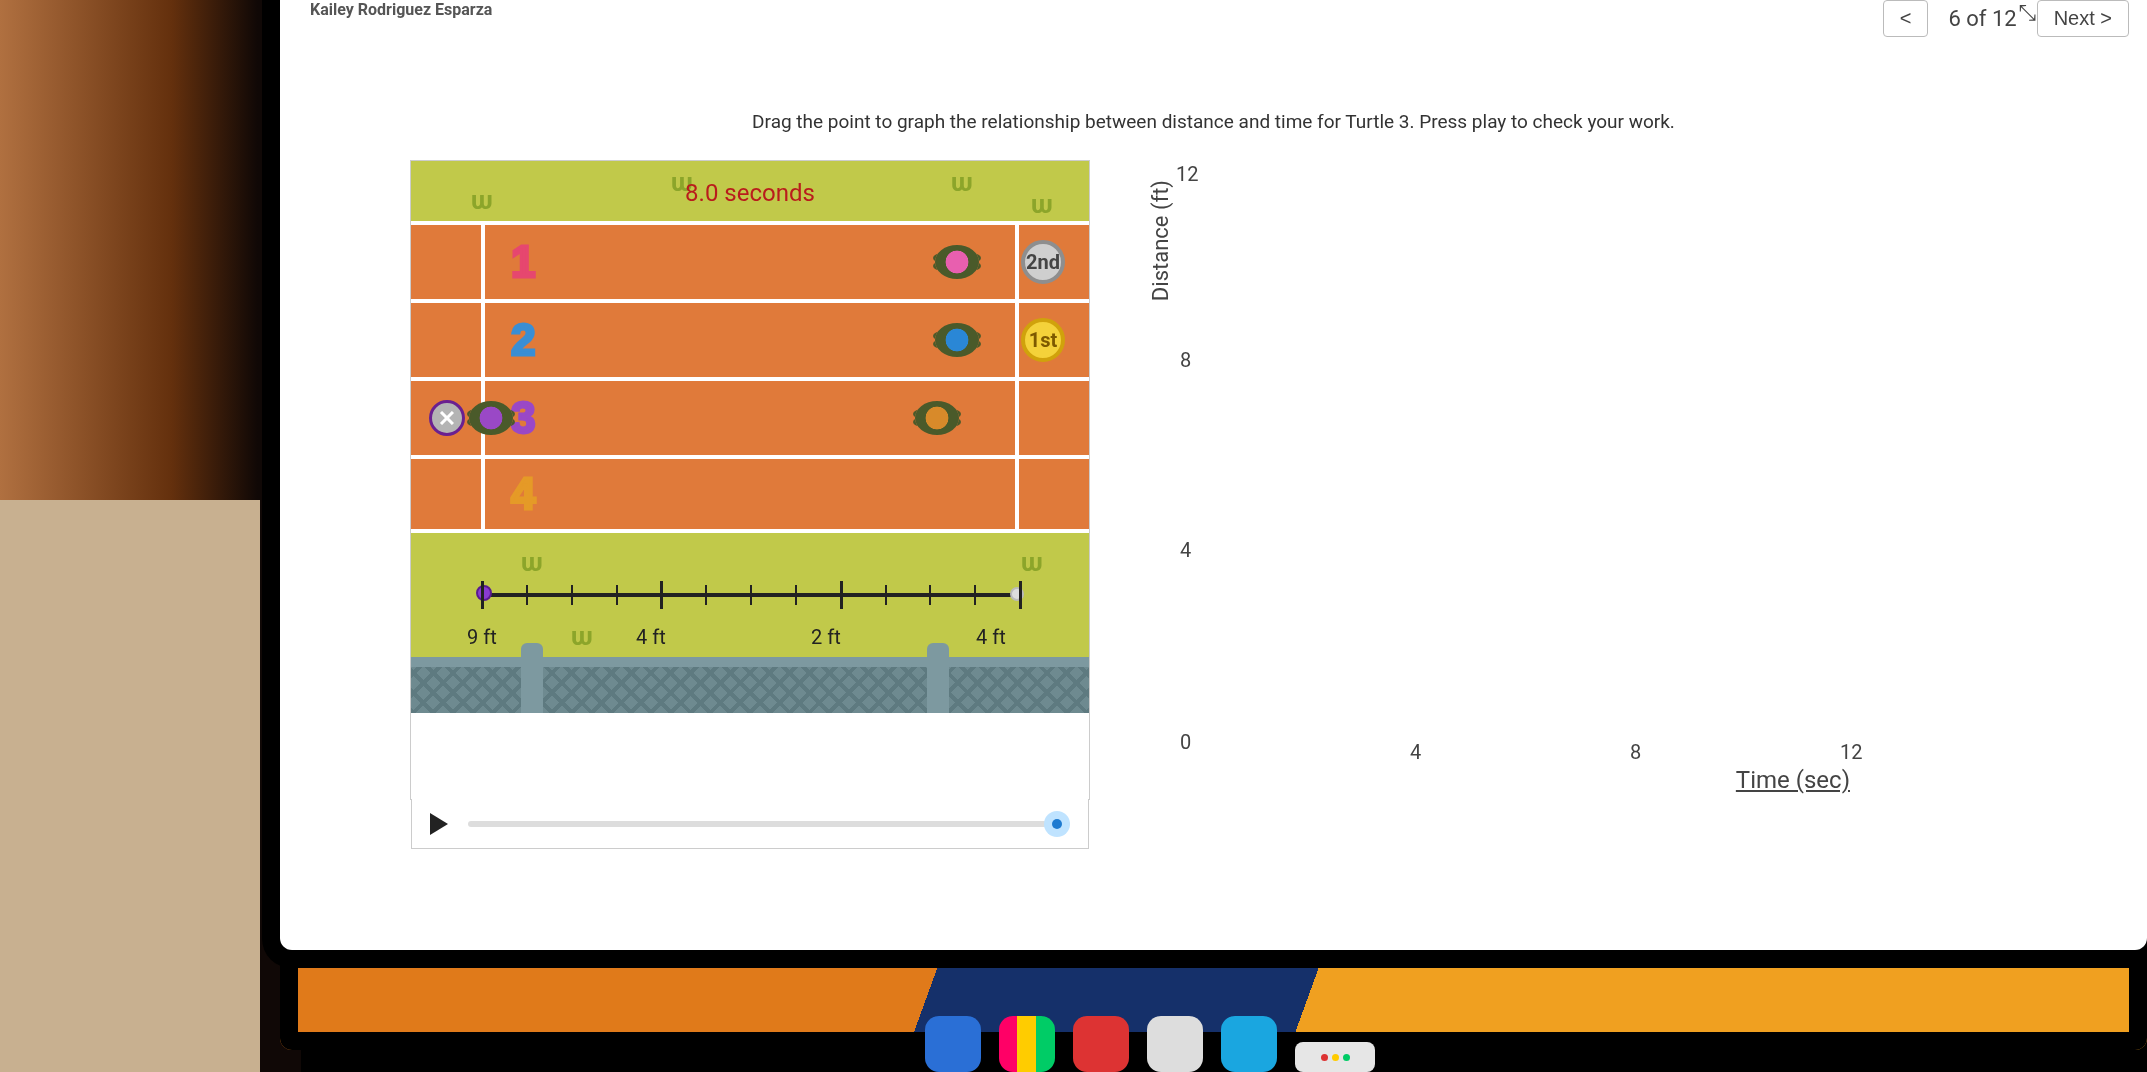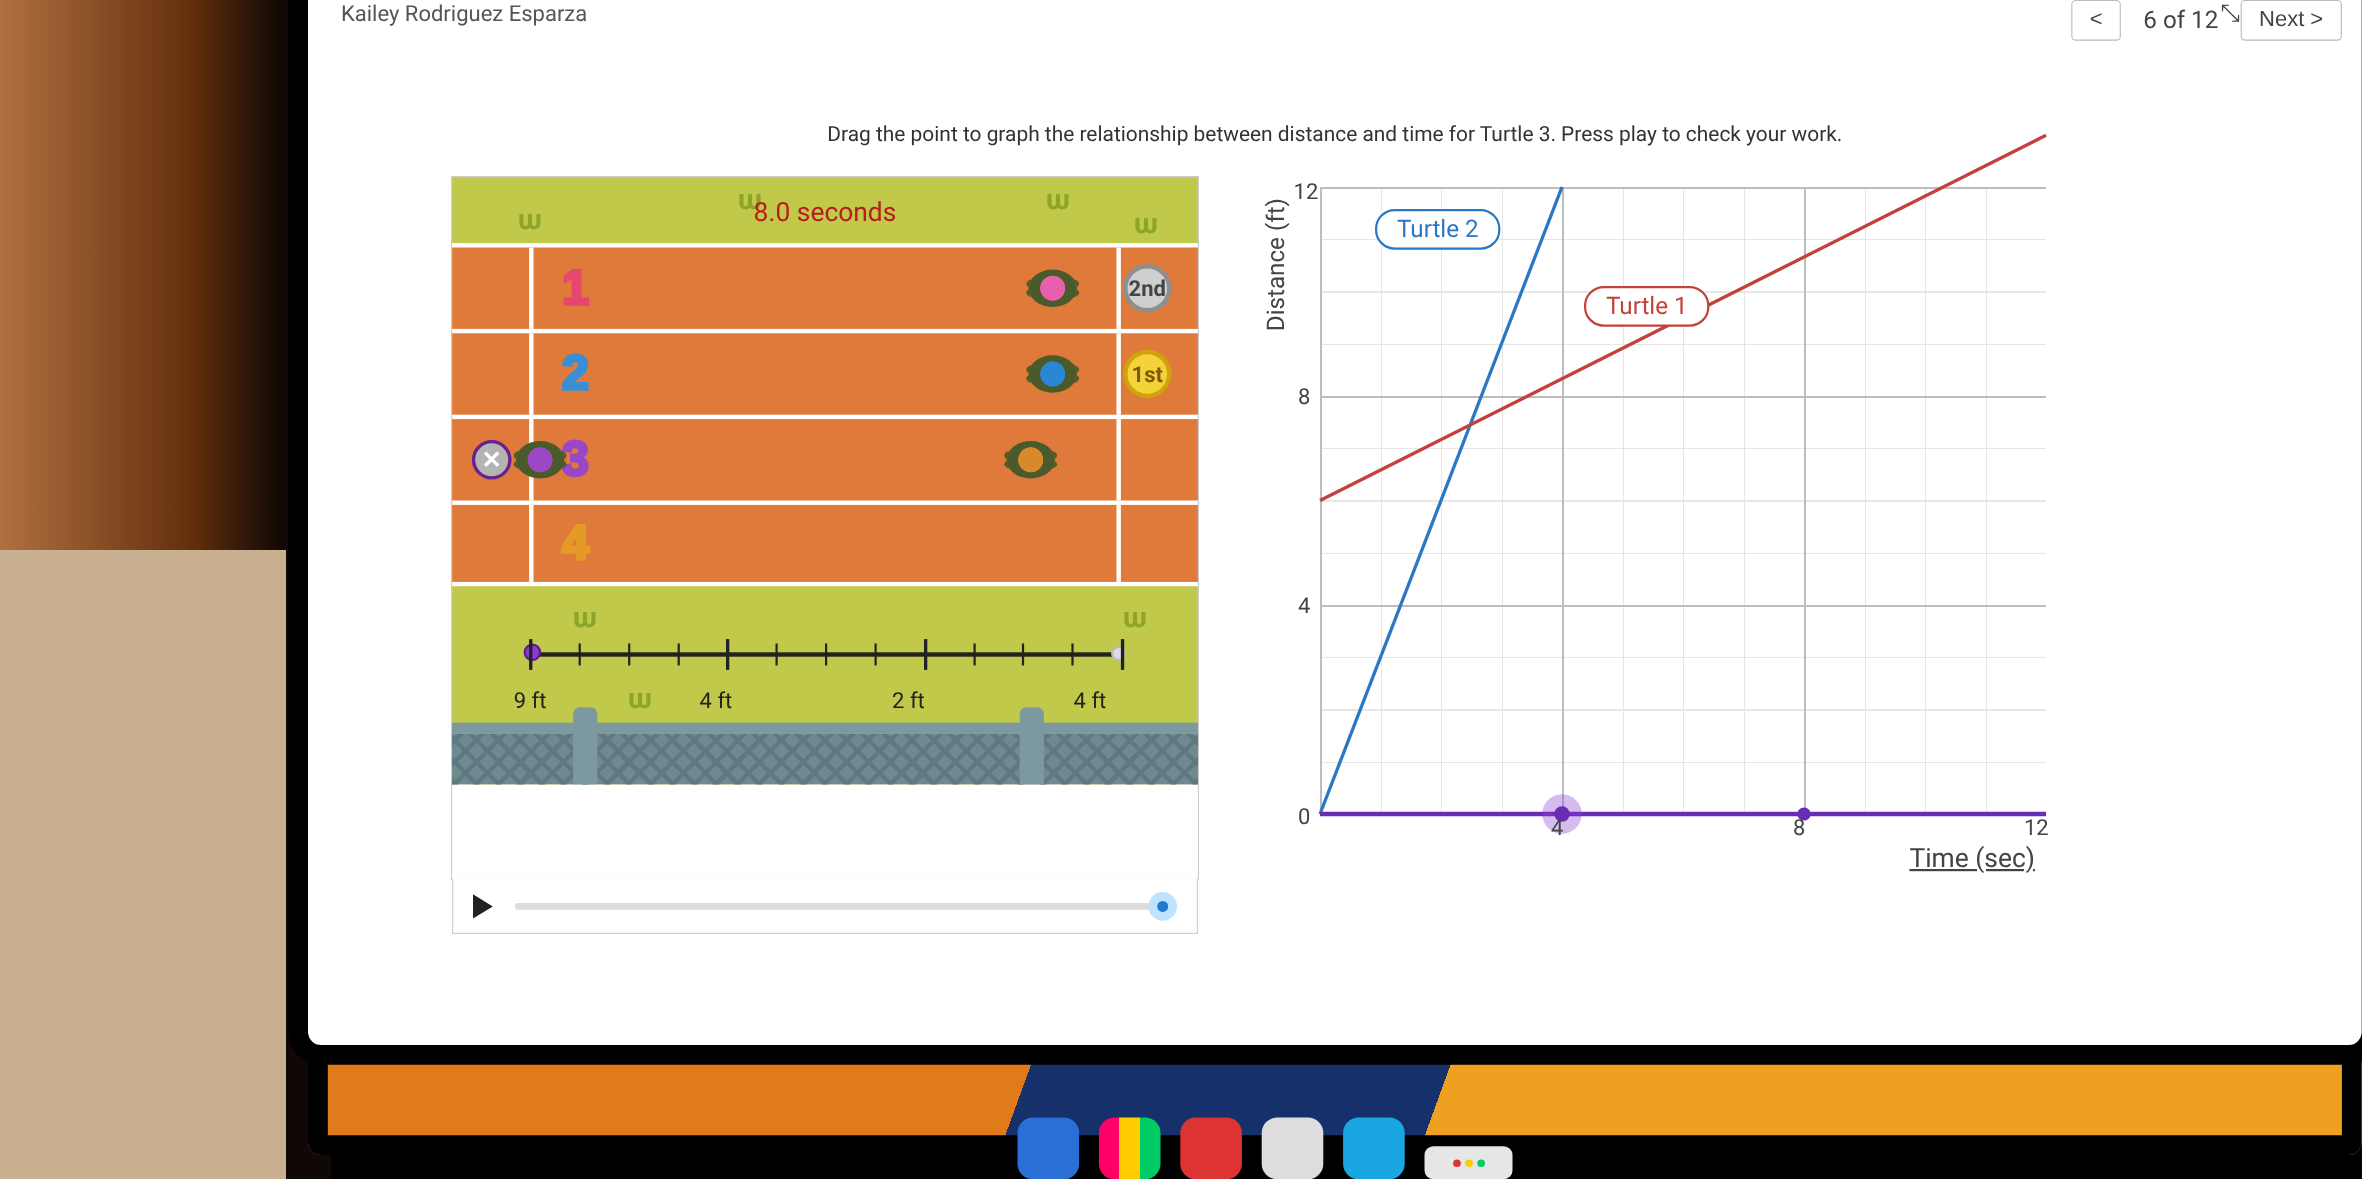--- a/index.html
+++ b/index.html
@@ -26,21 +26,21 @@
     border-radius: 0 0 12px 12px;
     box-shadow: 0 0 0 18px #000;
   }
 
   
   .topbar {
     position: absolute; left:0; top:0; width:100%; height:40px;
     display:flex; align-items:flex-start; justify-content:space-between;
     padding: 0 30px;
   }
-  .student { font-size:20px; color:#555; }
+  .student { font-size:16px; color:#555;font-weight:bold; }
   .topicons { display:flex; gap:60px; color:#444; font-size:22px; }
   .pager { display:flex; gap:10px; align-items:center; position:absolute; right:18px; top:0;}
   .navbtn { border:1px solid #bbb; background:#fff; padding:6px 16px; font-size:20px; color:#444; border-radius:4px; cursor:pointer;}
   .counter { font-size:22px; padding:6px 10px; color:#444;}
 
   
   .title { position:absolute; top:55px; width:100%; text-align:center; font-size:32px; color:#333; font-weight:400;}
   .instr { position:absolute; top:110px; width:100%; text-align:center; font-size:19px; color:#333;}
 
   
@@ -234,34 +234,20 @@
     <div class="playbar">
       <div class="playbtn"></div>
       <div class="tracksl">
         <div class="thumb"></div>
       </div>
     </div>
   </div>
 
   <div class="graph">
     <div class="ylabel">Distance (ft)</div>
-    <div class="plot">
-      <div class="grid"></div>
-      <div class="gridmaj"></div>
-      <svg class="lines" viewBox="0 0 660 570" preserveAspectRatio="none">
-
-        <line x1="0" y1="570" x2="220" y2="0" stroke="#2a77c4" stroke-width="3"></line>
-        <line x1="0" y1="285" x2="660" y2="-47" stroke="#c2423a" stroke-width="3"></line>
-        <line x1="0" y1="570" x2="660" y2="570" stroke="#6a2bb5" stroke-width="4"></line>
-      </svg>
-      <div class="legend t2" style="left:50px;top:20px">Turtle 2</div>
-      <div class="legend t1" style="left:240px;top:90px">Turtle 1</div>
-      <div class="dragpt" style="left:202px;bottom:-18px"></div>
-      <div class="fixpt" style="left:434px;bottom:-6px"></div>
-    </div>
 
     <span class="ytick" style="left:46px;top:2px">12</span>
     <span class="ytick" style="left:50px;top:188px">8</span>
     <span class="ytick" style="left:50px;top:378px">4</span>
     <span class="ytick" style="left:50px;top:570px">0</span>
 
     <span class="xtick" style="left:280px;bottom:36px">4</span>
     <span class="xtick" style="left:500px;bottom:36px">8</span>
     <span class="xtick" style="left:710px;bottom:36px">12</span>
 

